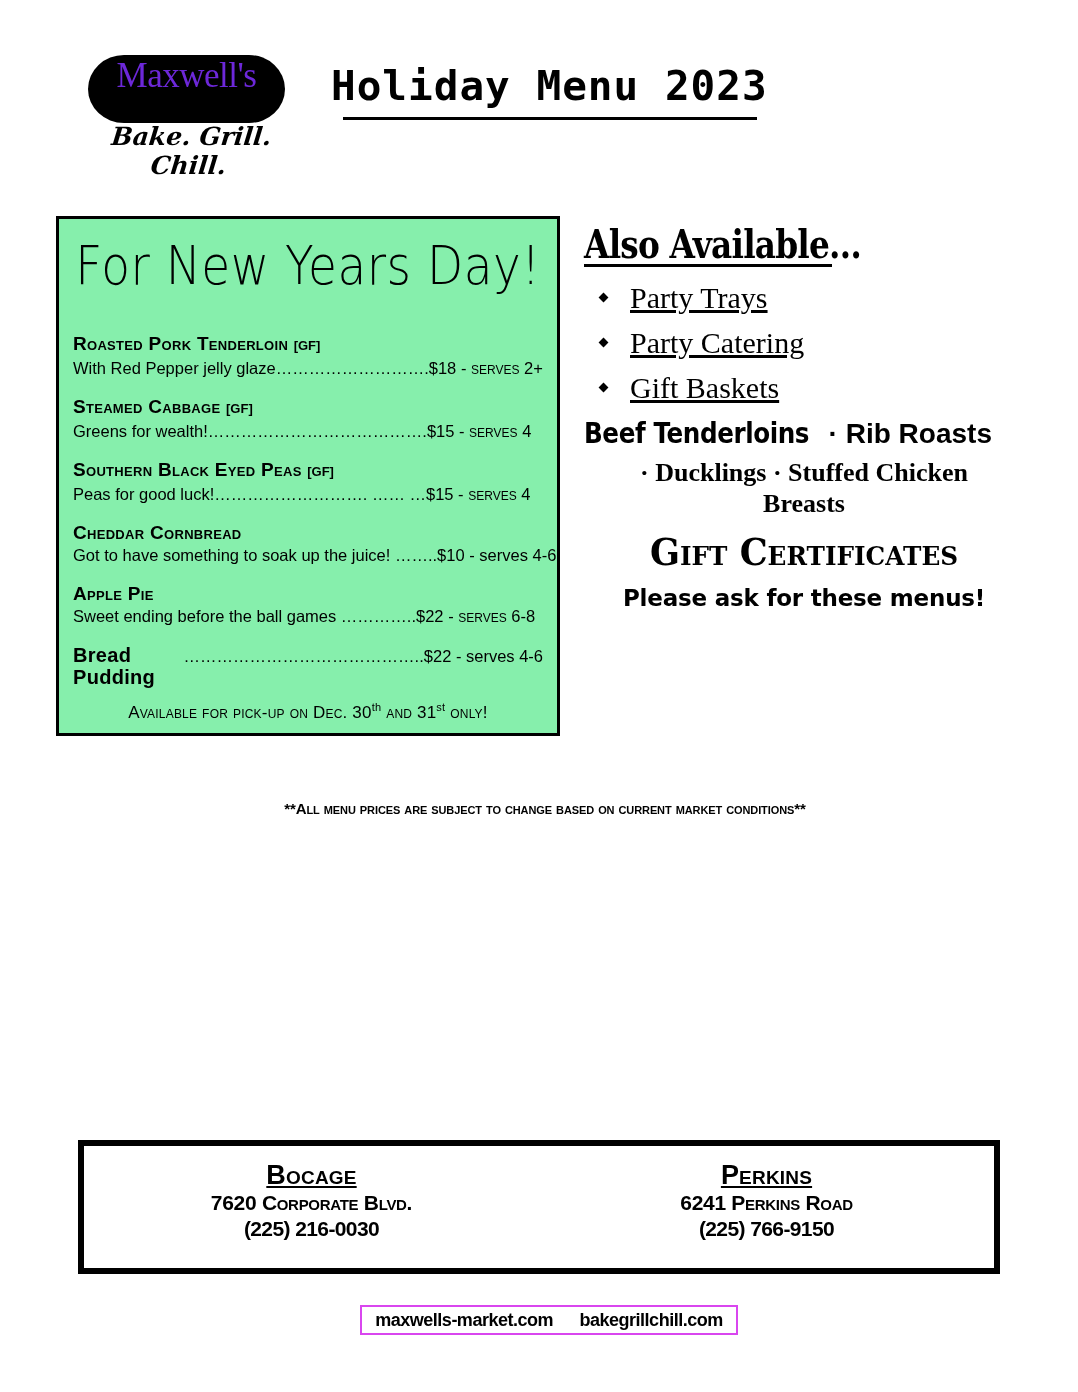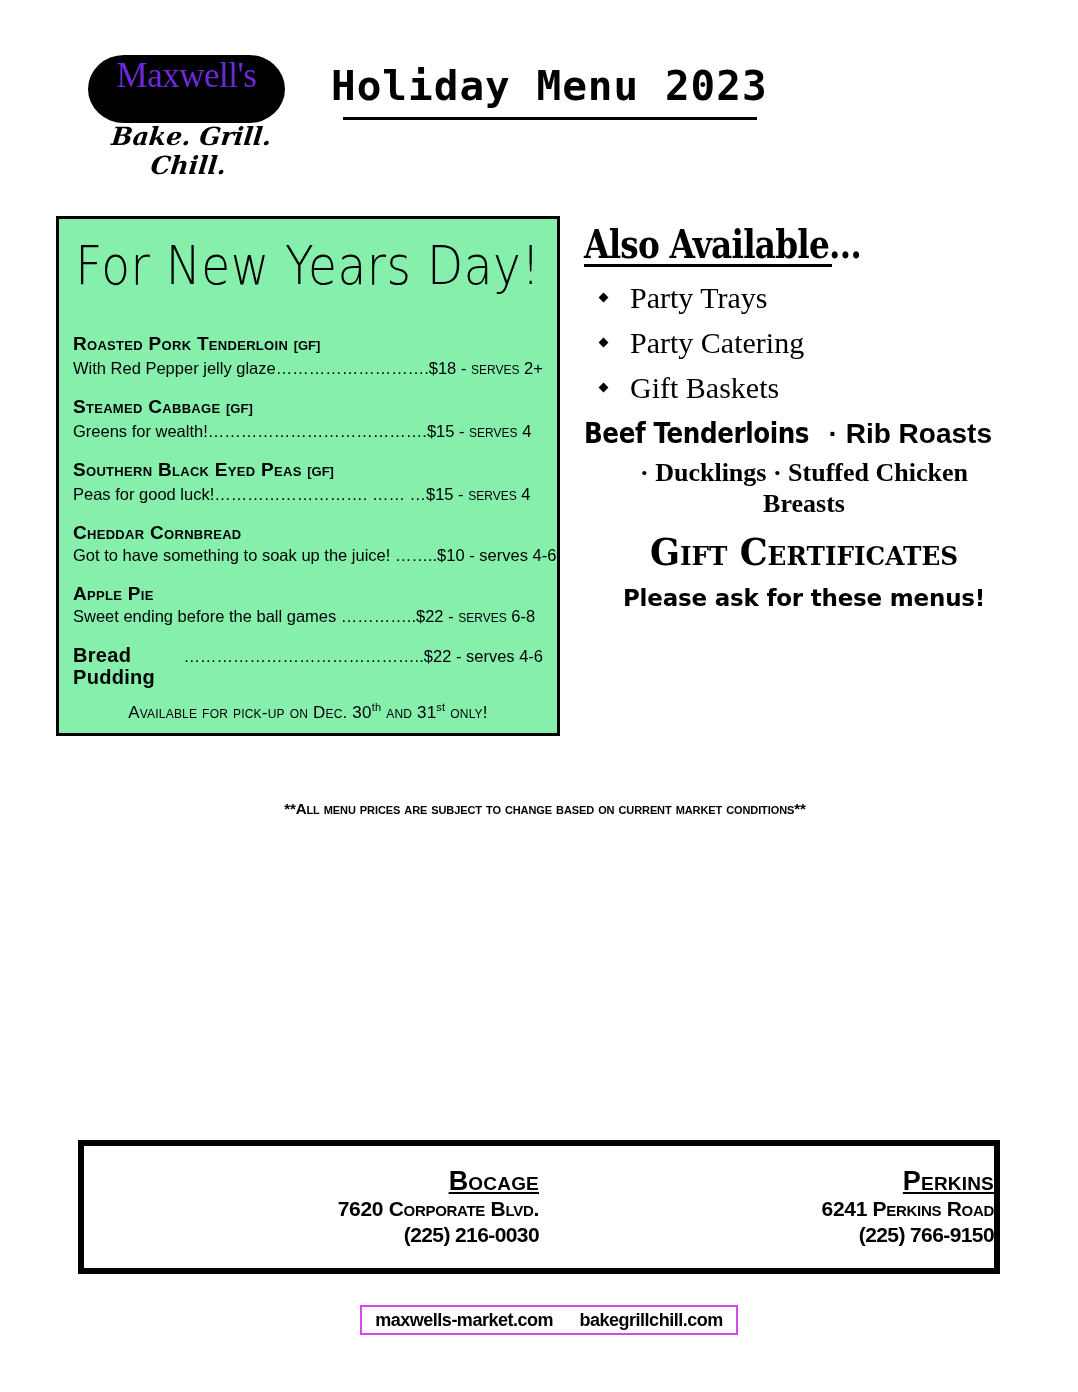--- a/index.html
+++ b/index.html
@@ -140,21 +140,21 @@
     letter-spacing: -1px;
     transform: scaleX(0.82);
     transform-origin: left top;
     white-space: nowrap;
   }
   #also-heading-underline {
     width: 248px; height: 3px; background: #000000;
     margin-top: -2px;
   }
 
-  #also-list { margin: 8px 0 0 0; padding: 0; list-style: none; }
+  #also-list { margin: 8px 0 0 0; padding: 0; list-style: none; text-decoration: underline; }
   #also-list li {
     font-family: "Liberation Serif", serif;
     font-size: 30px;
     line-height: 45px;
     position: relative;
     padding-left: 46px;
   }
   .diamond-bullet {
     position: absolute; left: 16px; top: 19px;
     width: 7px; height: 7px;
@@ -237,22 +237,22 @@
   #locations-box {
     position: absolute; left: 78px; top: 1140px;
     width: 922px; height: 134px;
     border: 6px solid #000000;
     box-sizing: border-box;
     background: #ffffff;
     display: flex;
   }
   .location {
     flex: 1;
-    text-align: right;
-    padding-top: 20px;
+    text-align: center;
+    padding-top: 14px;
     font-family: "Liberation Sans", sans-serif;
     font-weight: 700;
     font-variant: small-caps;
   }
   .location-name {
     font-size: 27px;
     line-height: 30px;
     text-decoration: underline;
     text-underline-offset: 2px;
     letter-spacing: 0.2px;

